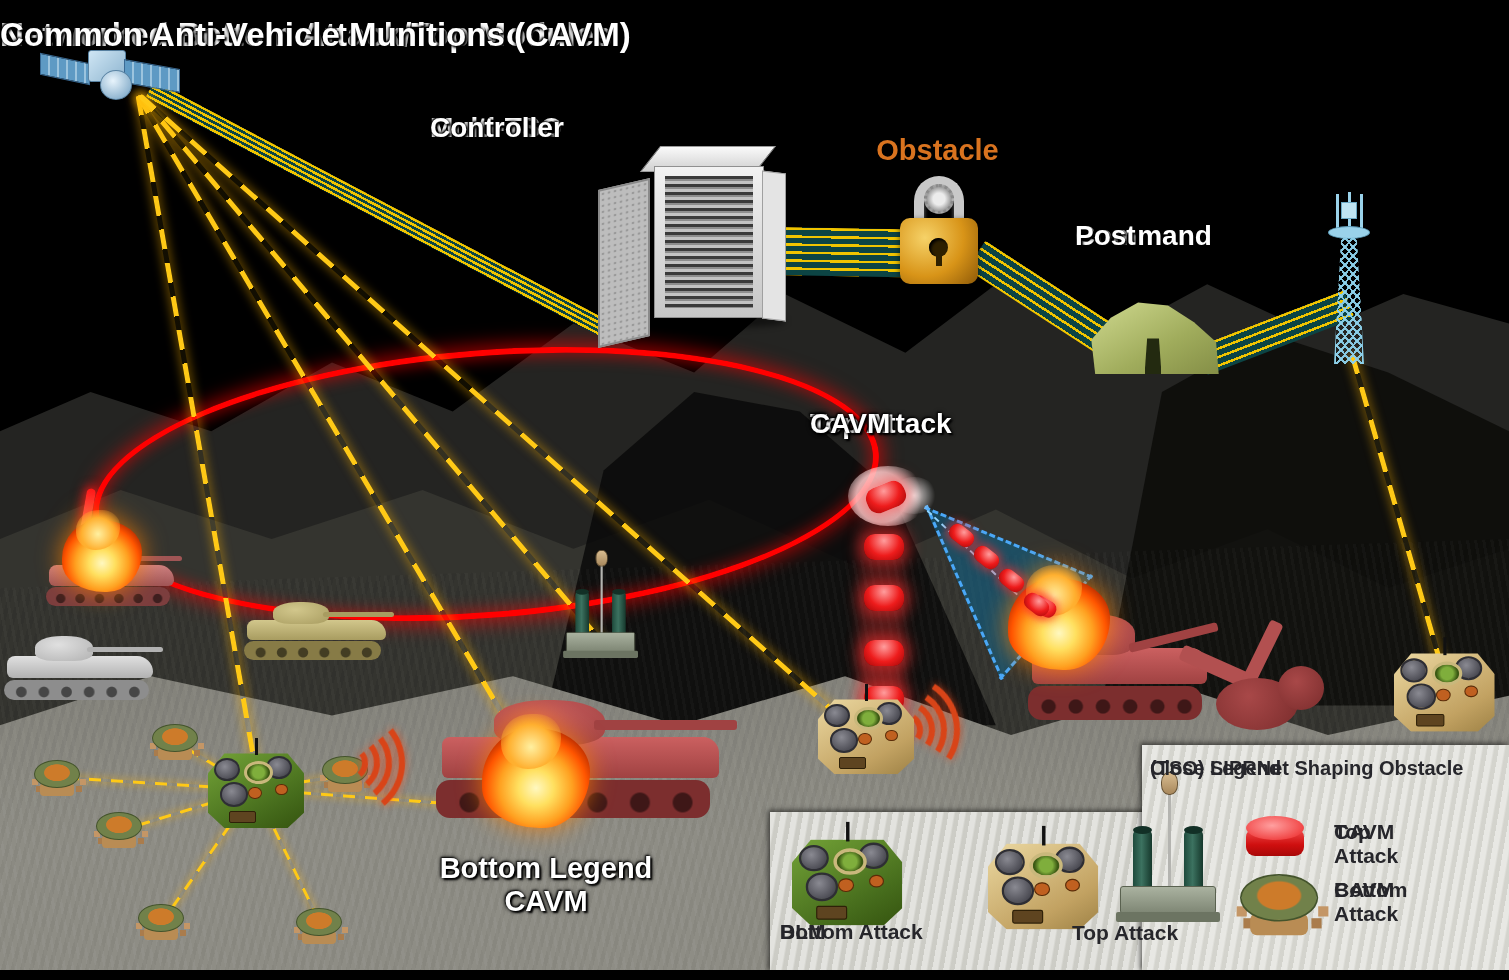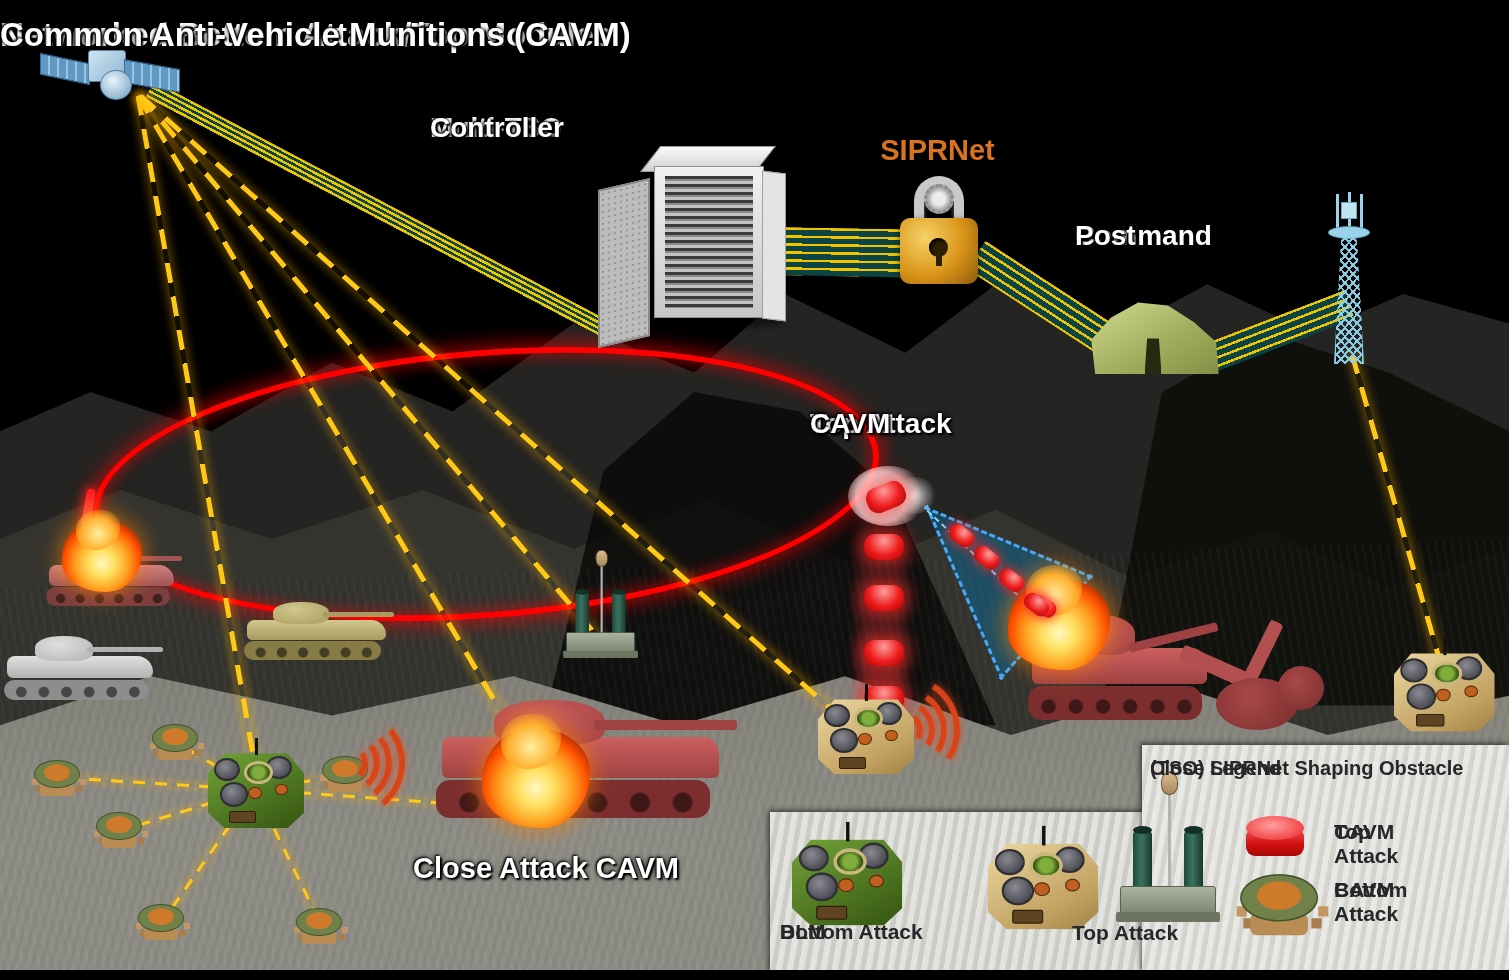--- a/index.html
+++ b/index.html
@@ -414,30 +414,30 @@
   </div>
 
   <div class="lbl title">
     <div>Networked Bottom Attack/Top Modules</div>
     <div>Common Anti-Vehicle Munitions (CAVM)</div>
   </div>
   <div class="lbl" style="left:430px;top:110px;width:215px;font-size:28px;line-height:36px;">
     <div>Multi-TSO</div>
     <div>Controller</div>
   </div>
-  <div class="lbl" style="left:870px;top:134px;width:135px;font-size:29px;color:#d9731f;">SIPRNet</div>
+  <div class="lbl" style="left:870px;top:134px;width:135px;font-size:29px;color:#d9731f;">Obstacle</div>
   <div class="lbl" style="left:1075px;top:218px;width:155px;font-size:28px;line-height:35px;">
     <div>Command</div>
     <div>Post</div>
   </div>
   <div class="lbl" style="left:810px;top:406px;width:168px;font-size:28px;line-height:35px;">
     <div>Top Attack</div>
     <div>CAVM</div>
   </div>
-  <div class="lbl" style="left:395px;top:852px;width:302px;font-size:29px;">Close Attack CAVM</div>
+  <div class="lbl" style="left:395px;top:852px;width:302px;font-size:29px;">Bottom Legend CAVM</div>
 
   <div class="panel bottom"></div>
   <div class="panel tso"></div>
 
   <div class="legend-txt" style="left:1150px;top:757px;width:352px;font-size:20px;line-height:23px;text-align:center;">
     <div>Close SIPRNet Shaping Obstacle</div>
     <div>(TSO) Legend</div>
   </div>
   <div class="capsule" style="left:1246px;top:816px;">
     <div class="c-body"></div>

